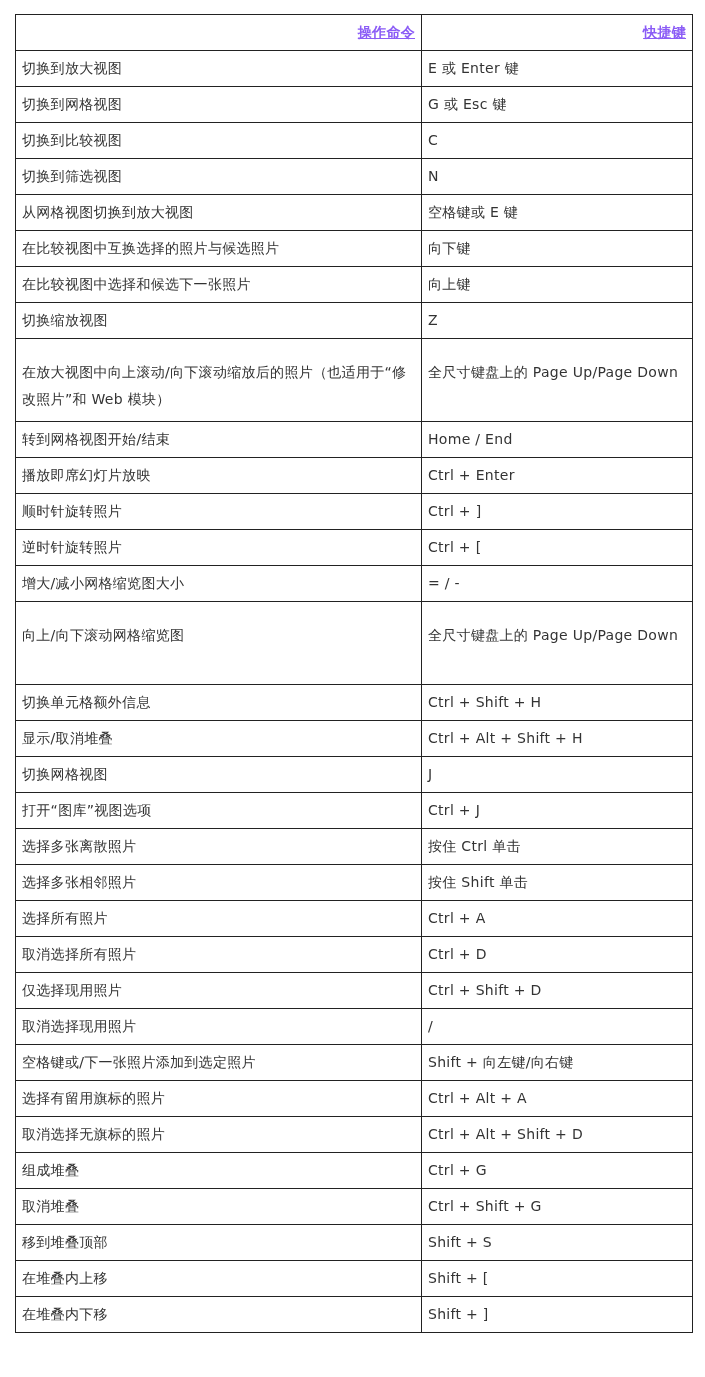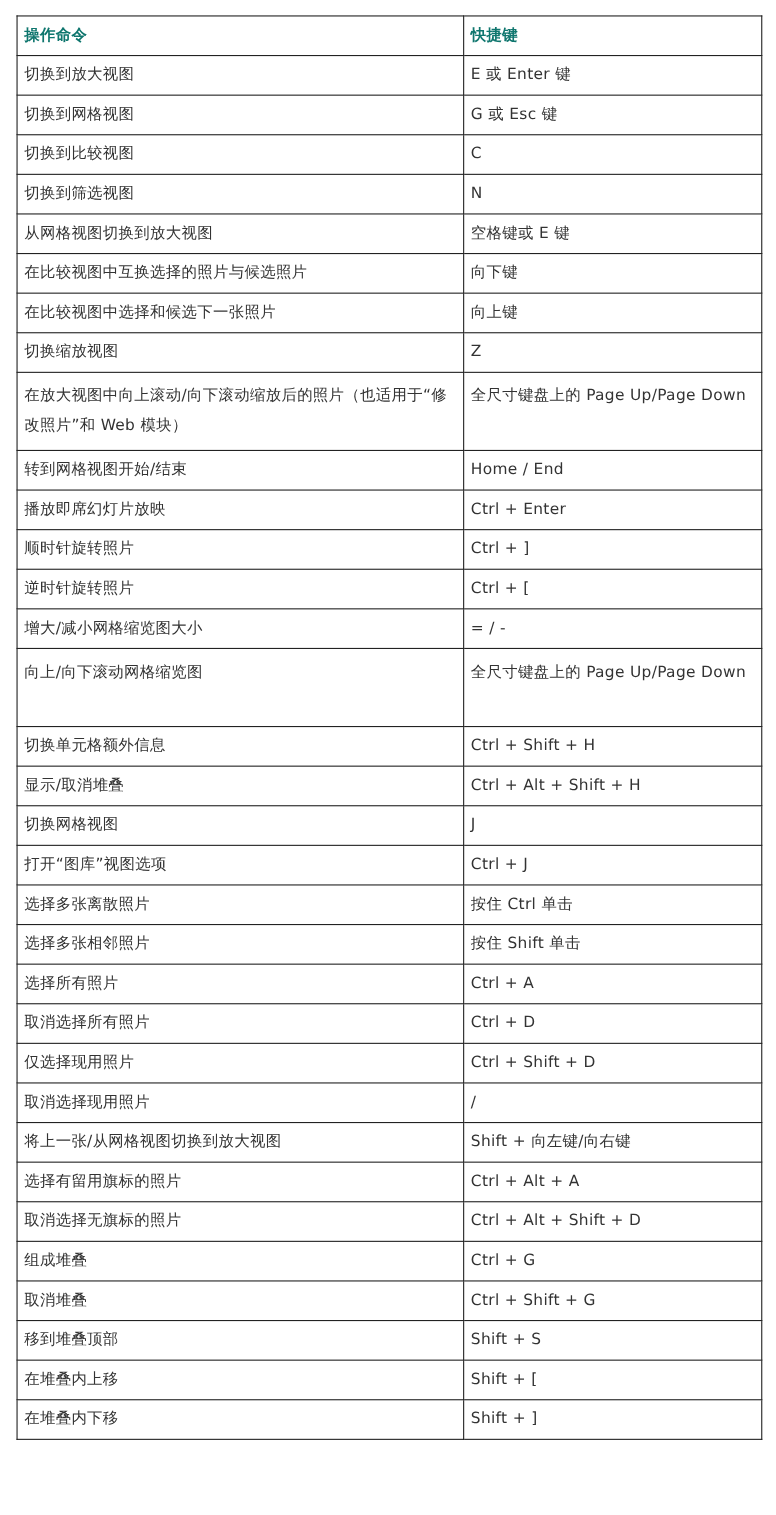--- a/index.html
+++ b/index.html
@@ -14,24 +14,24 @@
     table.shortcuts col.c2 { width: 271px; }
     table.shortcuts th, table.shortcuts td {
       border: 1px solid #222222;
       padding: 0 6px;
       vertical-align: middle;
       text-align: left;
       line-height: 27px;
       word-break: break-all;
     }
     table.shortcuts th {
-      height: 35px; font-weight: bold; text-align: left; color: #0f766e;
+      height: 35px; font-weight: bold; text-align: right; color: #8b5cf6; text-decoration: underline;
     }
     table.shortcuts td { height: 35px; }
-    table.shortcuts tr.tall td { height: 62px; vertical-align: top; padding-top: 8px; }
+    table.shortcuts tr.tall td { height: 62px; vertical-align: top; padding-top: 20px; }
   </style>
 </head>
 <body>
 
 <table class="shortcuts">
   <colgroup>
       <col class="c1">
       <col class="c2">
     </colgroup>
   <thead>
@@ -135,21 +135,21 @@
       </tr>
     <tr>
         <td>仅选择现用照片</td>
         <td>Ctrl + Shift + D</td>
       </tr>
     <tr>
         <td>取消选择现用照片</td>
         <td>/</td>
       </tr>
     <tr>
-        <td>将上一张/从网格视图切换到放大视图</td>
+        <td>空格键或/下一张照片添加到选定照片</td>
         <td>Shift + 向左键/向右键</td>
       </tr>
     <tr>
         <td>选择有留用旗标的照片</td>
         <td>Ctrl + Alt + A</td>
       </tr>
     <tr>
         <td>取消选择无旗标的照片</td>
         <td>Ctrl + Alt + Shift + D</td>
       </tr>

